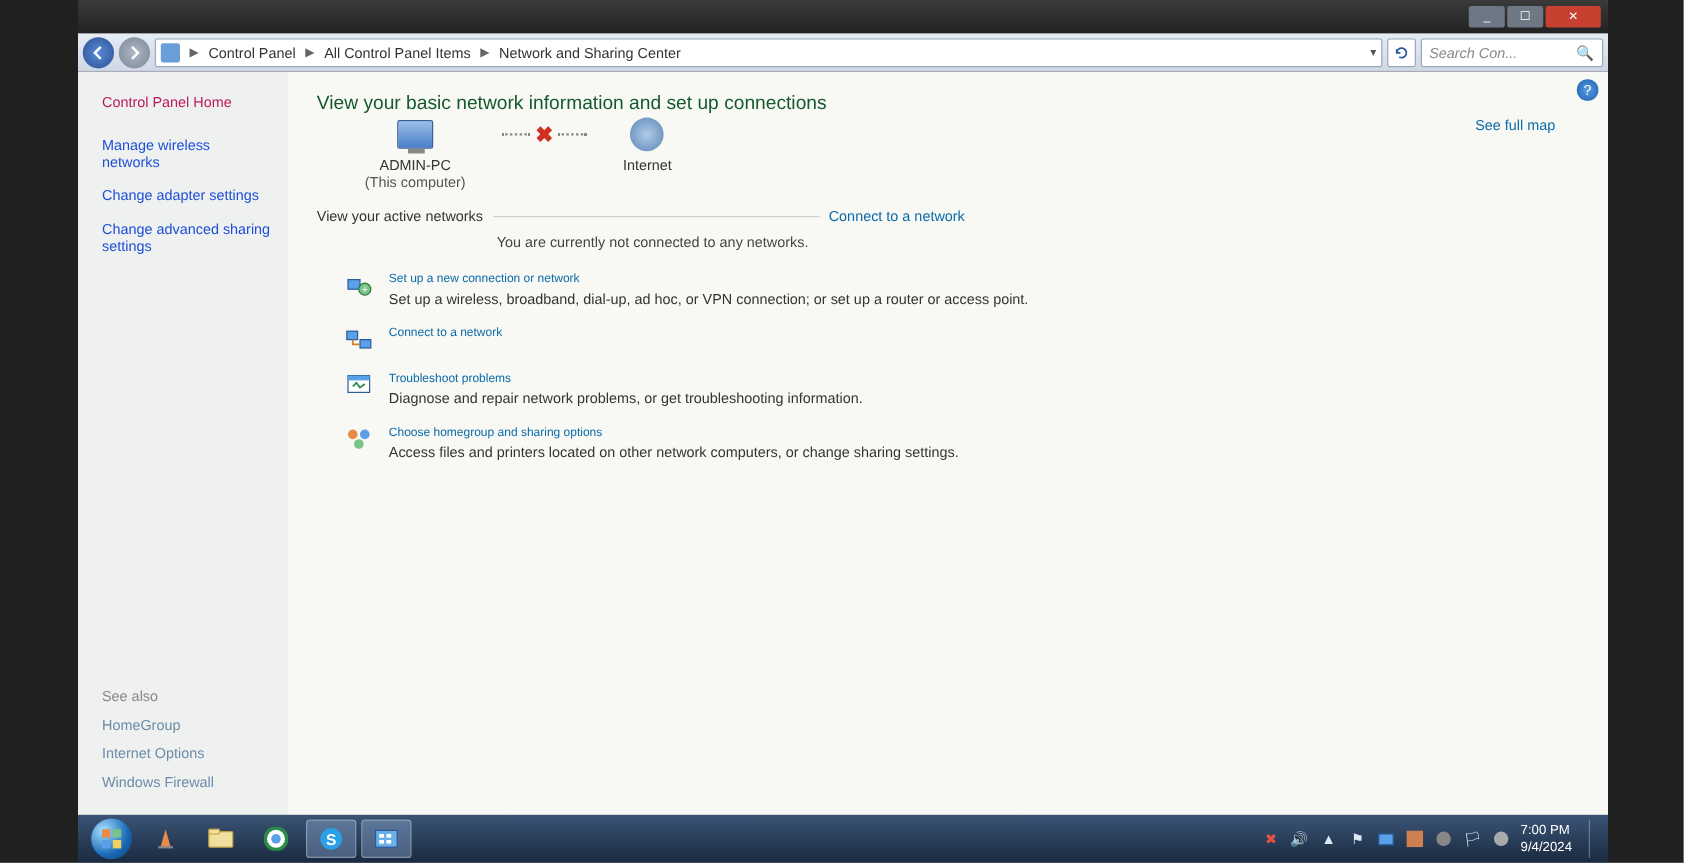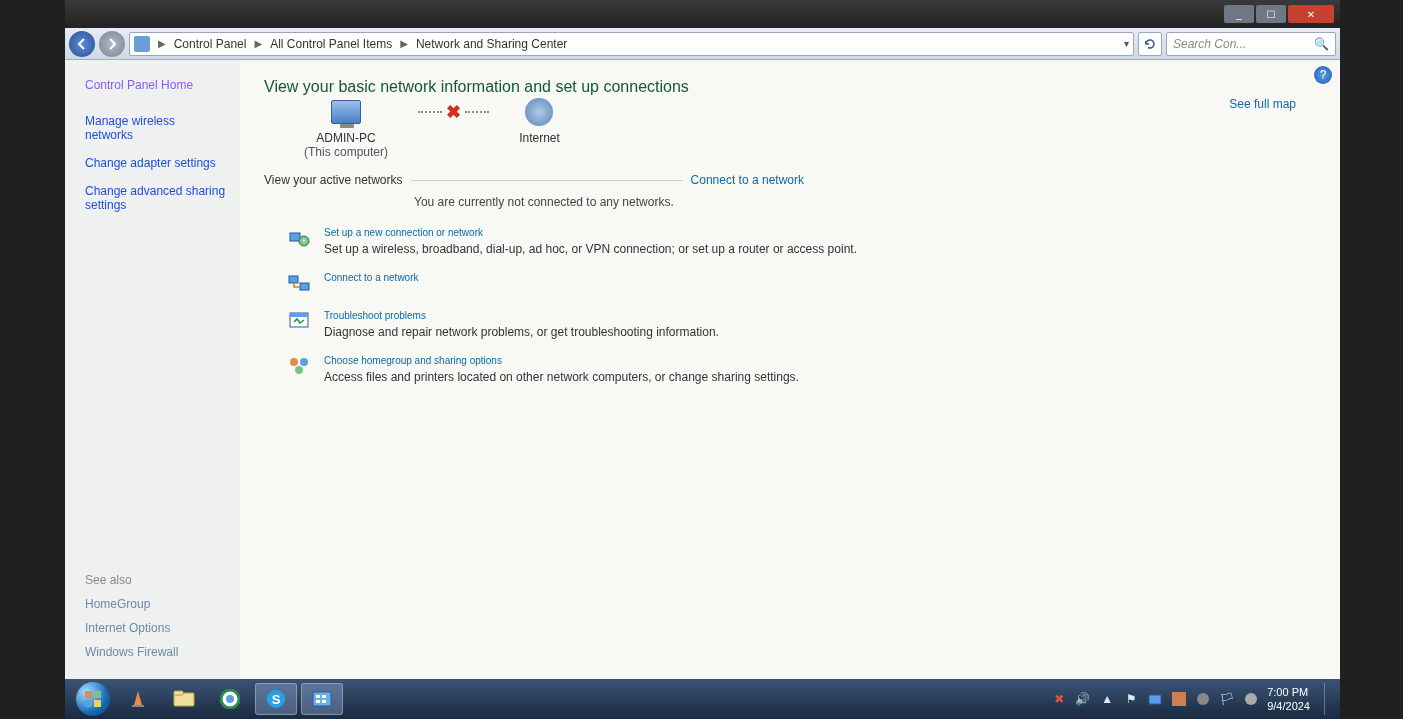--- a/index.html
+++ b/index.html
@@ -13,25 +13,25 @@
   .winbtn.close { background:#c74030; width:46px;}
   
   .navbar { height:32px; background:linear-gradient(#e6ecf4,#cfd8e6); display:flex; align-items:center; padding:0 4px; gap:4px; border-bottom:1px solid #aab; }
   .navbtn { width:26px; height:26px; border-radius:50%; background:radial-gradient(#5a8bd8,#2a4f8f); display:flex; align-items:center; justify-content:center; color:#fff; font-size:13px;}
   .navbtn.fwd { background:radial-gradient(#b0b8c6,#7a8494);}
   .addr { flex:1; height:24px; background:#fff; border:1px solid #9aa7bb; border-radius:2px; display:flex; align-items:center; padding:0 4px; gap:4px; font-size:12px; color:#333;}
   .addr .crumb { color:#333; }
   .addr .sep { color:#666; font-size:10px; padding:0 4px;}
   .addr-icon { width:16px; height:16px; background:#6a9ed8; border-radius:2px; display:inline-block;}
   .refresh { width:24px; height:24px; background:#fff; border:1px solid #9aa7bb; border-radius:2px; display:flex;align-items:center;justify-content:center;font-size:12px;color:#2a5a9a;}
-  .searchbox { width:170px; height:24px; background:#fff; border:1px solid #9aa7bb; border-radius:2px; display:flex; align-items:center; padding:0 6px; font-size:12px; color:#888; font-style:italic; justify-content:space-between;}
+  .searchbox { width:152px; height:24px; background:#fff; border:1px solid #9aa7bb; border-radius:2px; display:flex; align-items:center; padding:0 6px; font-size:12px; color:#888; font-style:italic; justify-content:space-between;}
   
   .body { display:flex; height: calc(100% - 28px - 32px - 40px); background:#f6f6f2;}
   .sidebar { width:175px; background:#eef1ef; padding:18px 14px 10px 20px; display:flex; flex-direction:column; font-size:12px; color:#0b5394; border-right:0px solid #ccc;}
-  .sidebar .home { color:#8b5cf6; margin-bottom:22px; font-size:12px;}
+  .sidebar .home { color:#be185d; margin-bottom:22px; font-size:12px;}
   .sidebar .link { color:#1d4ed8; margin-bottom:14px; cursor:pointer;}
   .sidebar .spacer { flex:1;}
   .sidebar .seealso { color:#888; font-size:12px; margin-bottom:10px;}
   .sidebar .sa-link { color:#6b8ba8; margin-bottom:10px; cursor:pointer;}
   .main { flex:1; padding:18px 24px 10px 24px; position:relative; background:#f8f8f4;}
   .heading { font-size:16px; color:#155a2f; margin-bottom:1px; font-weight:400;}
   .helpbtn { position:absolute; top:6px; right:8px; width:18px; height:18px; border-radius:50%; background:radial-gradient(#5aa0e8,#1a5aa8); color:#fff; font-size:12px; display:flex;align-items:center;justify-content:center;}
   .mapbox { display:flex; align-items:flex-start; gap:30px; margin-bottom:14px; position:relative; padding-left:40px;}
   .node { display:flex; flex-direction:column; align-items:center; font-size:12px; color:#333;}
   .node .ico { width:36px; height:30px; display:flex;align-items:center;justify-content:center; margin-bottom:4px;}

